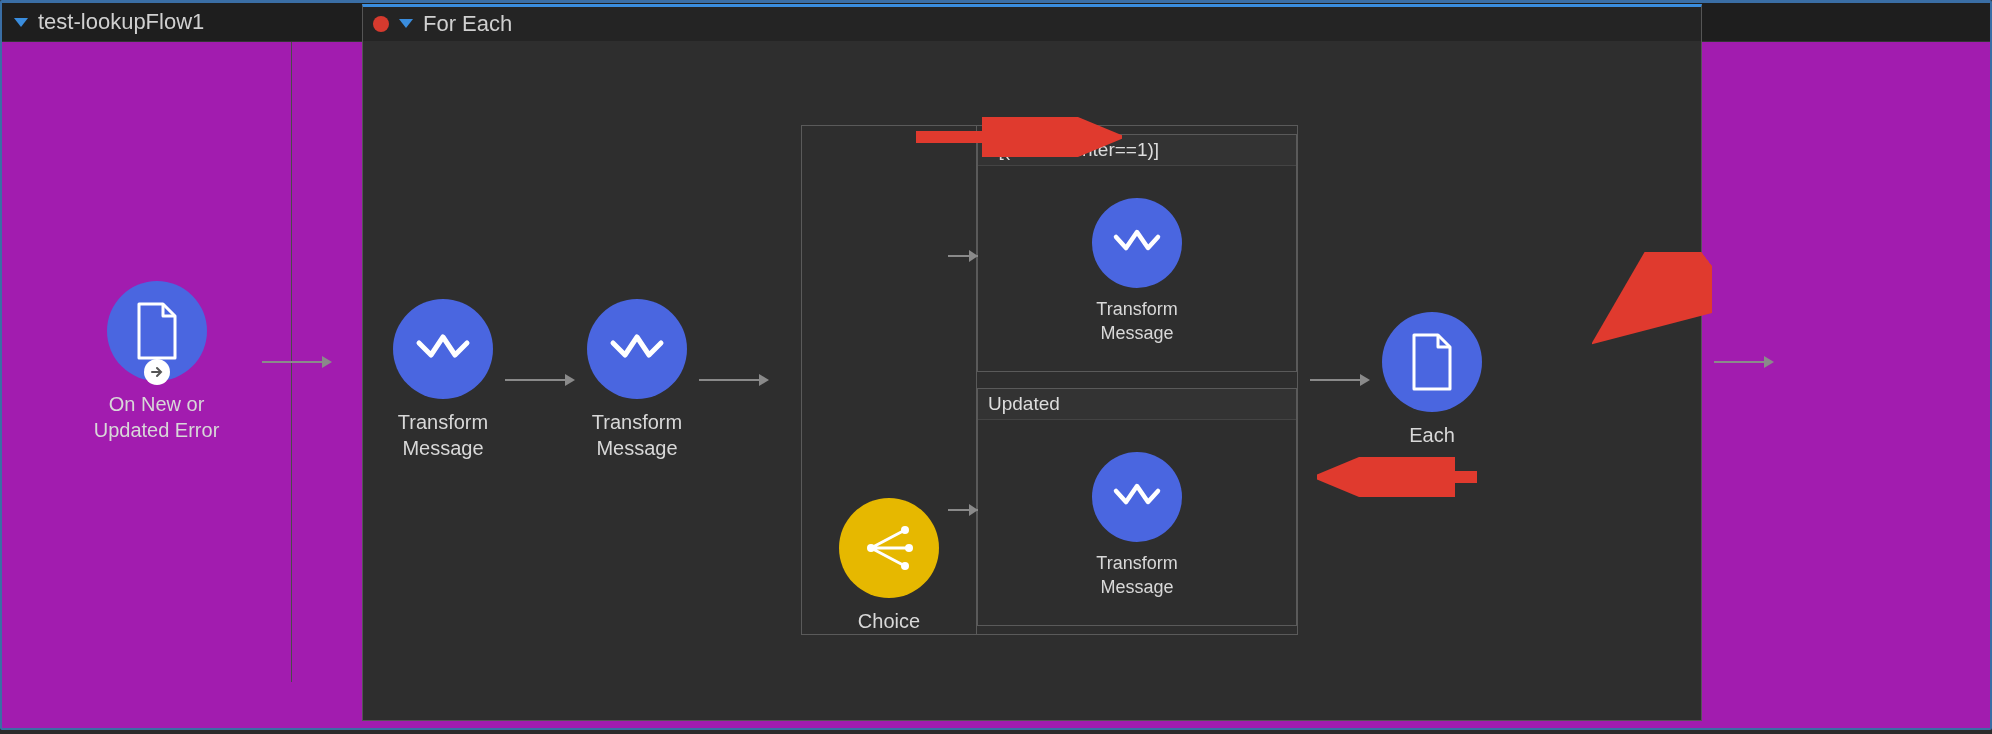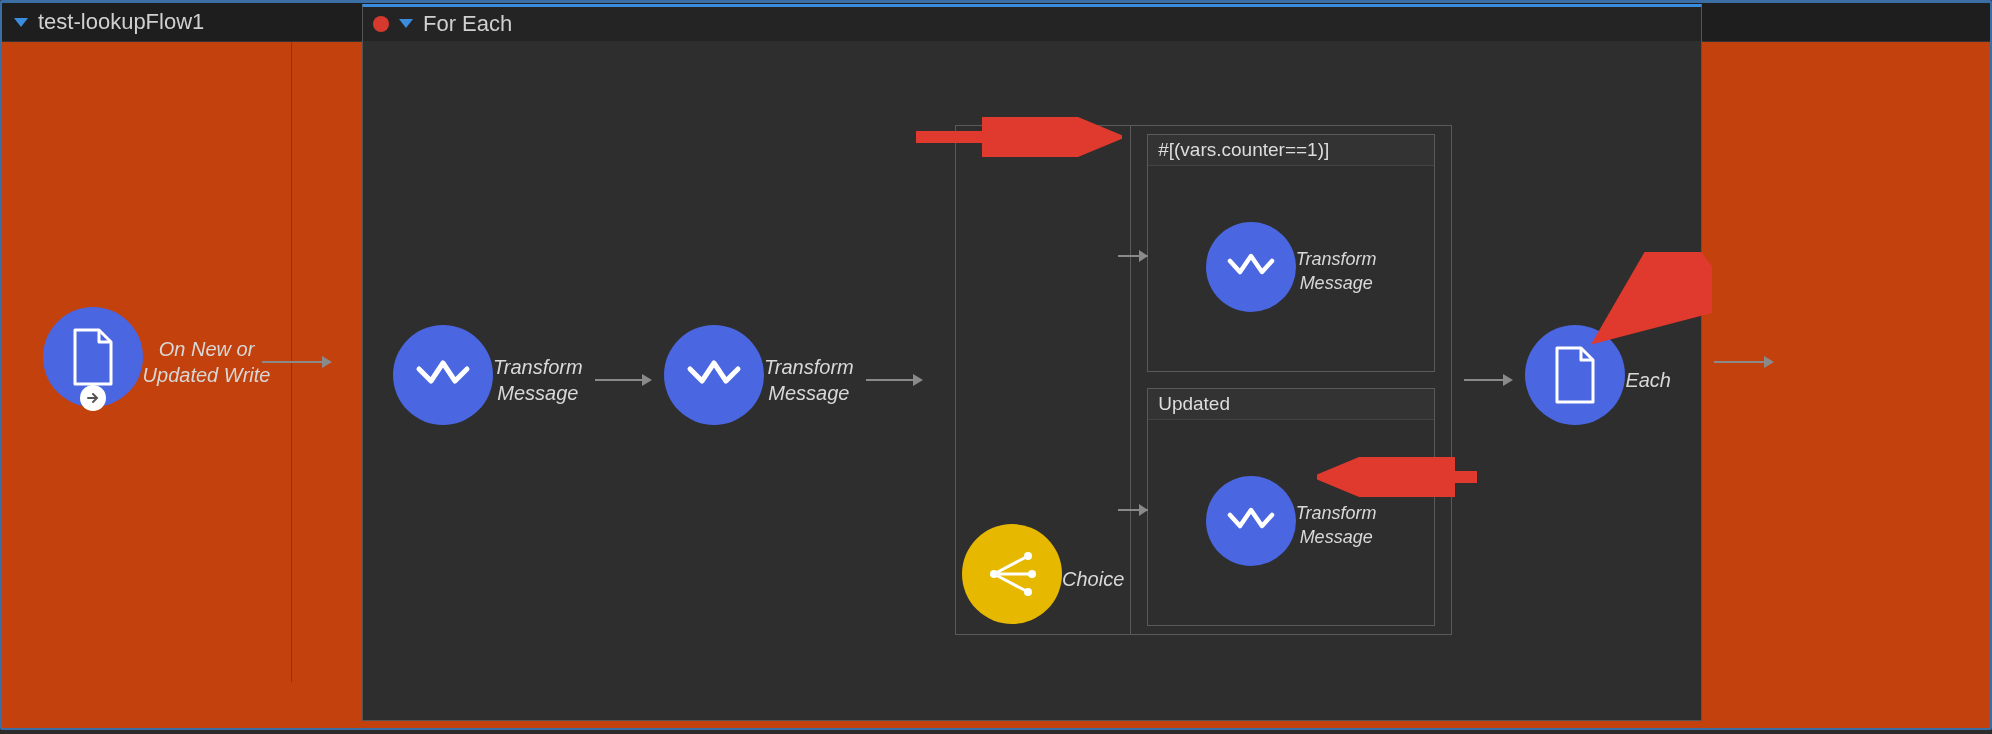--- a/index.html
+++ b/index.html
@@ -9,21 +9,21 @@
     color: #d0d0d0;
     width: 1992px;
     height: 734px;
     overflow: hidden;
   }
   .flow-container {
     border: 2px solid #3a6ea5;
     border-top: 3px solid #3a6ea5;
     border-radius: 2px;
     margin: 0;
-    background: #c2410c;
+    background: #a21caf;
     width: 1992px;
     height: 730px;
     position: relative;
   }
   .flow-header {
     display: flex;
     align-items: center;
     padding: 6px 12px;
     background: #1e1e1e;
     border-bottom: 1px solid #333;
@@ -53,24 +53,24 @@
   .source-lane {
     width: 270px;
     display: flex;
     align-items: center;
     justify-content: center;
     height: 100%;
     border-right: 1px solid #4a4a4a;
   }
   .node {
     display: flex;
+    flex-direction: column;
     align-items: center;
     text-align: center;
     position: relative;
-    font-style: italic;
   }
   .node-circle {
     width: 100px;
     height: 100px;
     border-radius: 50%;
     background: #4a66e0;
     display: flex;
     align-items: center;
     justify-content: center;
     margin-bottom: 10px;
@@ -167,21 +167,21 @@
     justify-content: center;
   }
   .choice-right {
     width: 320px;
     display: flex;
     flex-direction: column;
     position: relative;
   }
   .route-box {
     border: 1px solid #5a5a5a;
-    margin: 8px 16px;
+    margin: 8px 0;
     display: flex;
     flex-direction: column;
     flex: 1;
     gap: 6px;
   }
   .route-title {
     background: #333;
     padding: 4px 10px;
     font-size: 19px;
     color: #ddd;
@@ -245,21 +245,21 @@
             <path d="M6 2 h24 l12 12 v42 h-36 z" fill="none" stroke="#fff" stroke-width="3" stroke-linejoin="round"></path>
             <path d="M30 2 v12 h12" fill="none" stroke="#fff" stroke-width="3" stroke-linejoin="round"></path>
           </svg>
           <div class="mini-arrow-badge">
             <svg width="14" height="14">
                 <path d="M2 7 h9 M7 3 l4 4 -4 4" stroke="#555" stroke-width="2" fill="none" stroke-linecap="round"></path>
               </svg>
           </div>
         </div>
         <div class="node-label" style="white-space:pre-line">On New or
-Updated Write</div>
+Updated Error</div>
       </div>
     </div>
 
     <div class="arrow" style="margin-left:-30px;margin-right:-10px"></div>
 
     <div class="foreach-scope">
       <div class="foreach-header">
         <span class="breakpoint-dot"></span>
         <span class="triangle-down"></span>
         <span>For Each</span>

